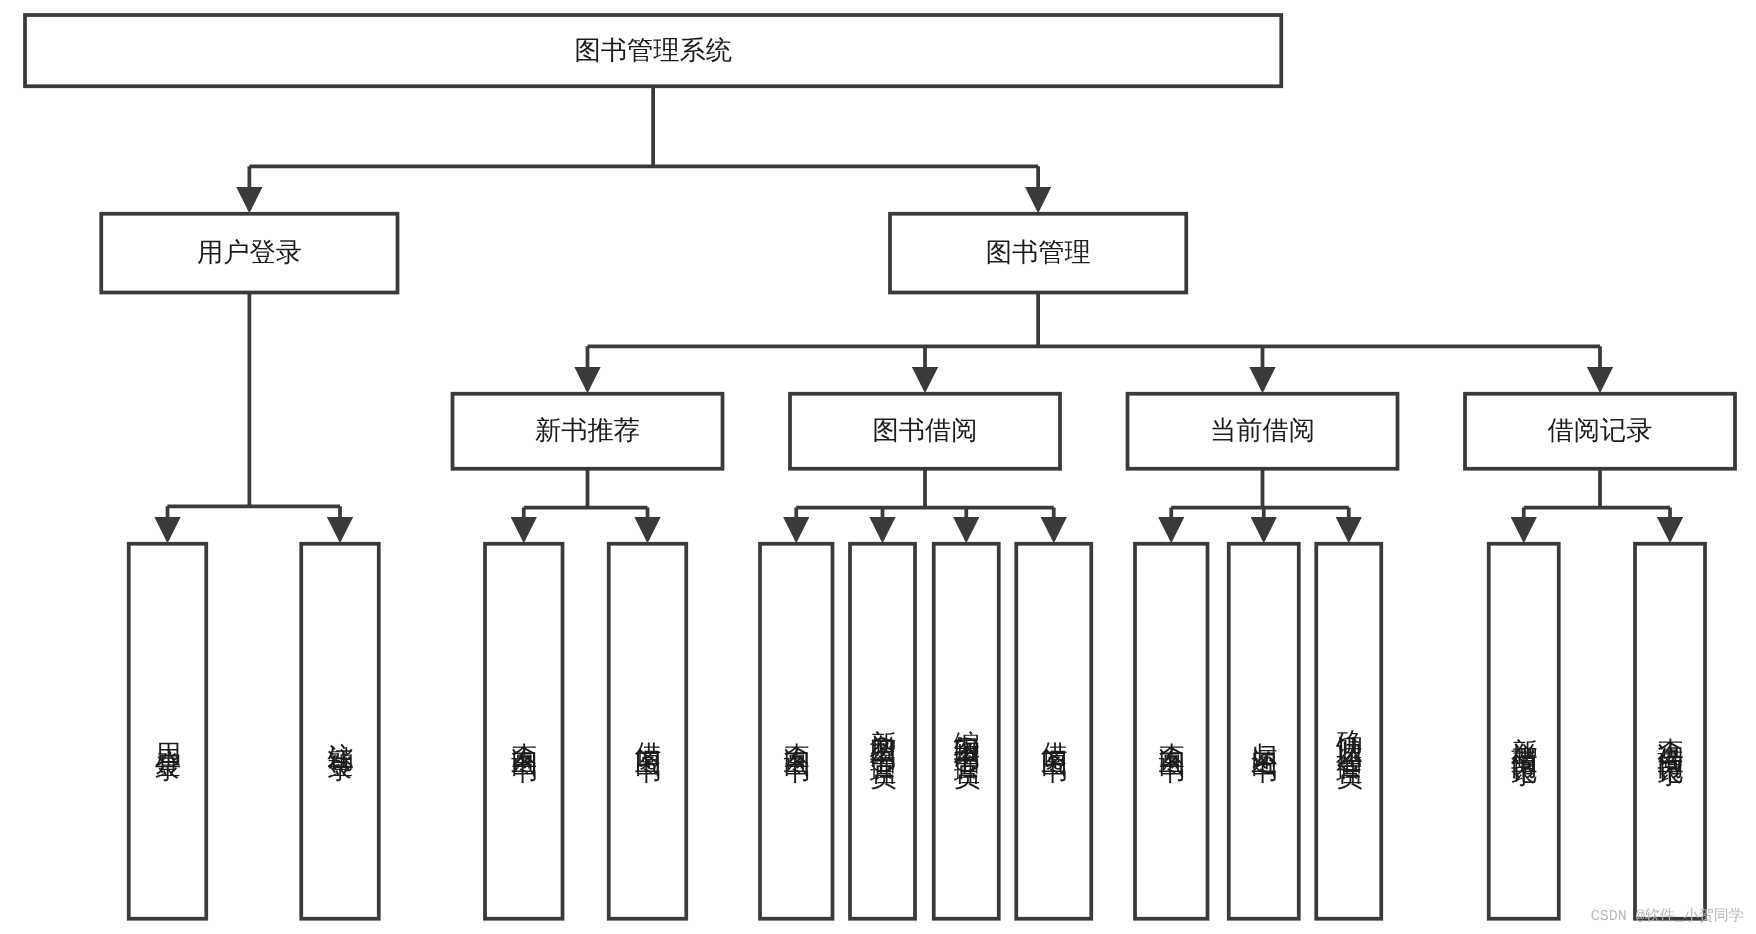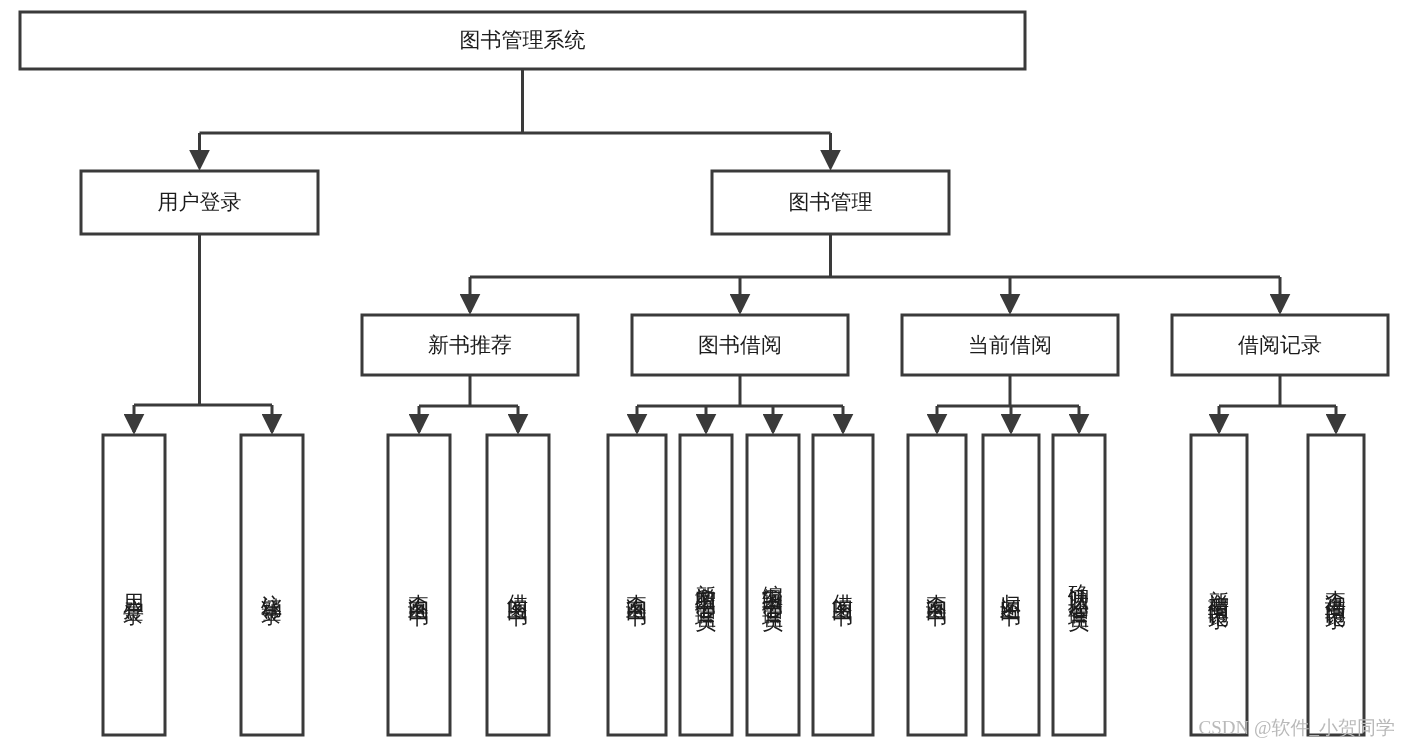--- a/index.html
+++ b/index.html
@@ -61,22 +61,22 @@
     color: #1c1c1c;
     letter-spacing: 4px;
     line-height: 1;
     white-space: nowrap;
     pointer-events: none;
   }
   .watermark {
     position: absolute;
     right: 10px;
     bottom: 6px;
-    font-family: Liberation Serif, serif;
-    font-size: 19px;
+    font-family: Liberation Mono, monospace;
+    font-size: 12px;
     color: #b9b9b9;
     white-space: nowrap;
   }
 </style>
 </head>
 <body>
 
 <div id="diagram-root">
 
   <svg id="flow" viewBox="0 0 1405 747">

